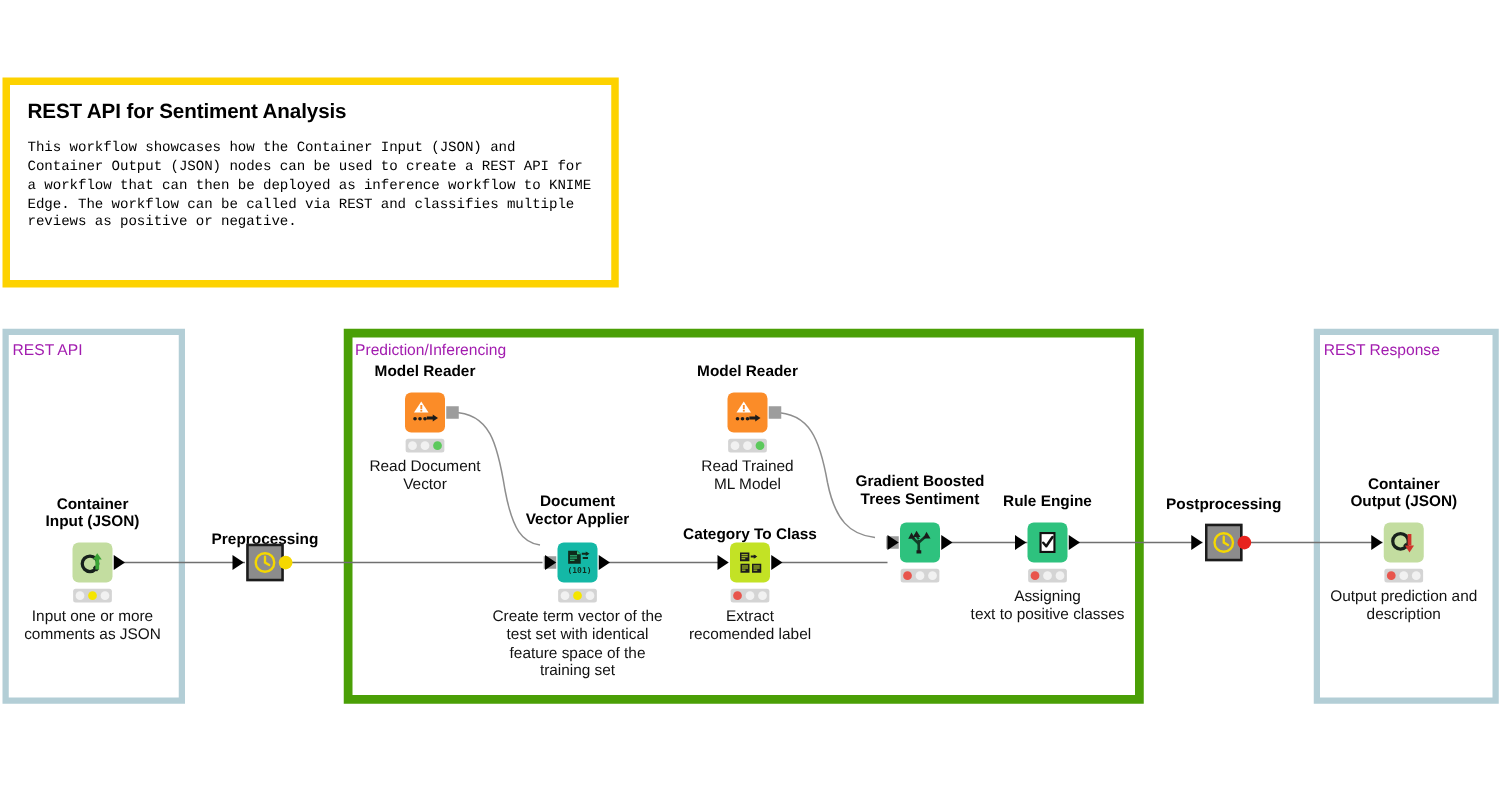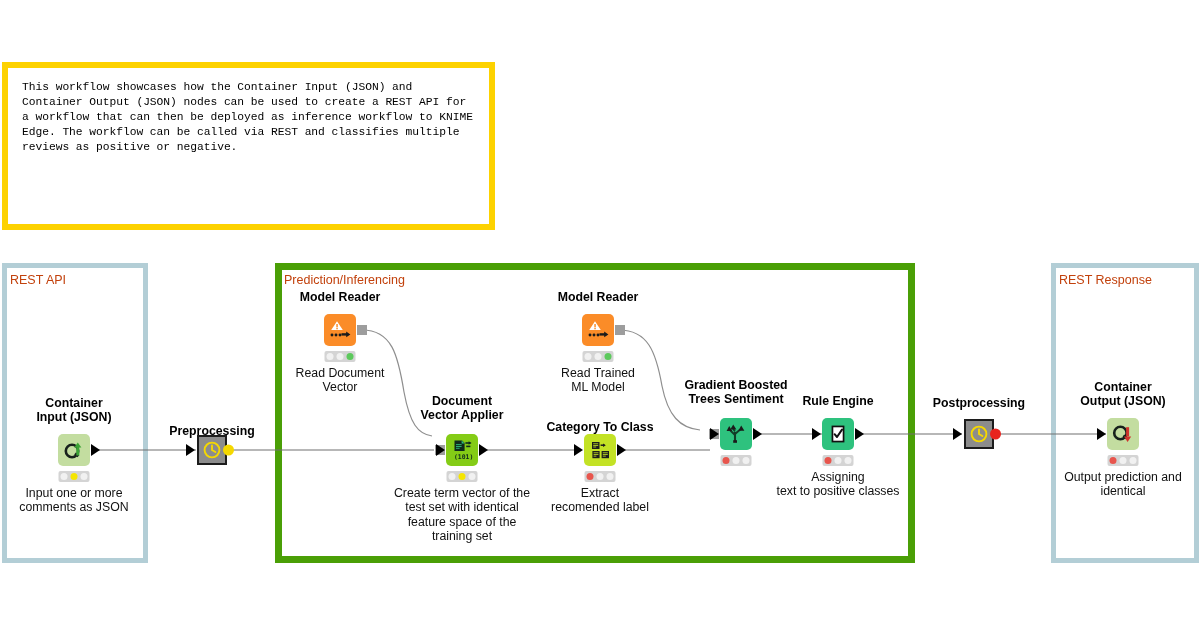--- a/index.html
+++ b/index.html
@@ -57,21 +57,21 @@
   
   .group {
     position: absolute;
     box-sizing: border-box;
     background: #ffffff;
   }
   .group-label {
     position: absolute;
     font-size: 12.5px;
     line-height: 1;
-    color: #c2410c;
+    color: #a21caf;
     white-space: nowrap;
   }
   .group-blue { border: 5px solid #b3ced6; }
   .group-green { border: 7px solid #4a9f06; }
 
   #group-rest-api   { left: 2px;    top: 263px; width: 146px; height: 300px; }
   #group-prediction { left: 275px;  top: 263px; width: 640px; height: 300px; }
   #group-response   { left: 1051px; top: 263px; width: 148px; height: 300px; }
 
   
@@ -181,20 +181,21 @@
 
   
   .glyph { display:block; }
 </style>
 </head>
 <body>
 
 <div id="canvas">
 
   <div class="annotation-box">
+    <div class="annotation-title">REST API for Sentiment Analysis</div>
     <div class="annotation-para">This workflow showcases how the Container Input (JSON) and Container Output (JSON) nodes can be used to create a REST API for a workflow that can then be deployed as inference workflow to KNIME Edge. The workflow can be called via REST and classifies multiple reviews as positive or negative.</div>
   </div>
 
   <div class="group group-blue" id="group-rest-api"></div>
   <div class="group-label" style="left:10px; top:274px;">REST API</div>
 
   <div class="group group-green" id="group-prediction"></div>
   <div class="group-label" style="left:284px; top:274px;">Prediction/Inferencing</div>
 
   <div class="group group-blue" id="group-response"></div>
@@ -286,21 +287,21 @@
       <div>Read Document</div>
       <div>Vector</div>
     </div>
   </div>
 
   <div class="node" style="left:462px; top:450px;">
     <div class="node-title" style="bottom:28px;">
       <div>Document</div>
       <div>Vector Applier</div>
     </div>
-    <div class="node-body" style="background:#84cc16;">
+    <div class="node-body" style="background:#14b8a6;">
       <svg class="glyph" width="24" height="24" viewBox="0 0 24 24">
         <path d="M 4.5 2.5 L 12 2.5 L 14.6 5.1 L 14.6 13 L 4.5 13 Z" fill="#0f2b1c"></path>
         <path d="M 11.6 2.5 L 11.6 5.4 L 14.6 5.4" fill="#2ec27e"></path>
         <rect x="6" y="6.2" width="5.6" height="0.9" fill="#2ec27e"></rect>
         <rect x="6" y="8" width="5.6" height="0.9" fill="#2ec27e"></rect>
         <rect x="6" y="9.8" width="3.6" height="0.9" fill="#2ec27e"></rect>
         <path d="M 15.4 5 L 20.4 5" stroke="#0f2b1c" stroke-width="1.6"></path>
         <path d="M 21.6 5 L 18.6 3.2 L 18.6 6.8 Z" fill="#0f2b1c"></path>
         <path d="M 16.2 8.4 L 20.4 8.4" stroke="#0f2b1c" stroke-width="1.6"></path>
         <text x="4" y="20.5" font-family="DejaVu Sans Mono, monospace" font-size="6.4" font-weight="bold" fill="#0f2b1c">(101)</text>
@@ -464,17 +465,17 @@
       </svg>
     </div>
     <div class="port port-tri" style="left:-26px;"></div>
     <div class="node-status">
       <span class="light red"></span>
       <span class="light"></span>
       <span class="light"></span>
     </div>
     <div class="node-desc">
       <div>Output prediction and</div>
-      <div>identical</div>
+      <div>description</div>
     </div>
   </div>
 
 </div>
 
 </body></html>

